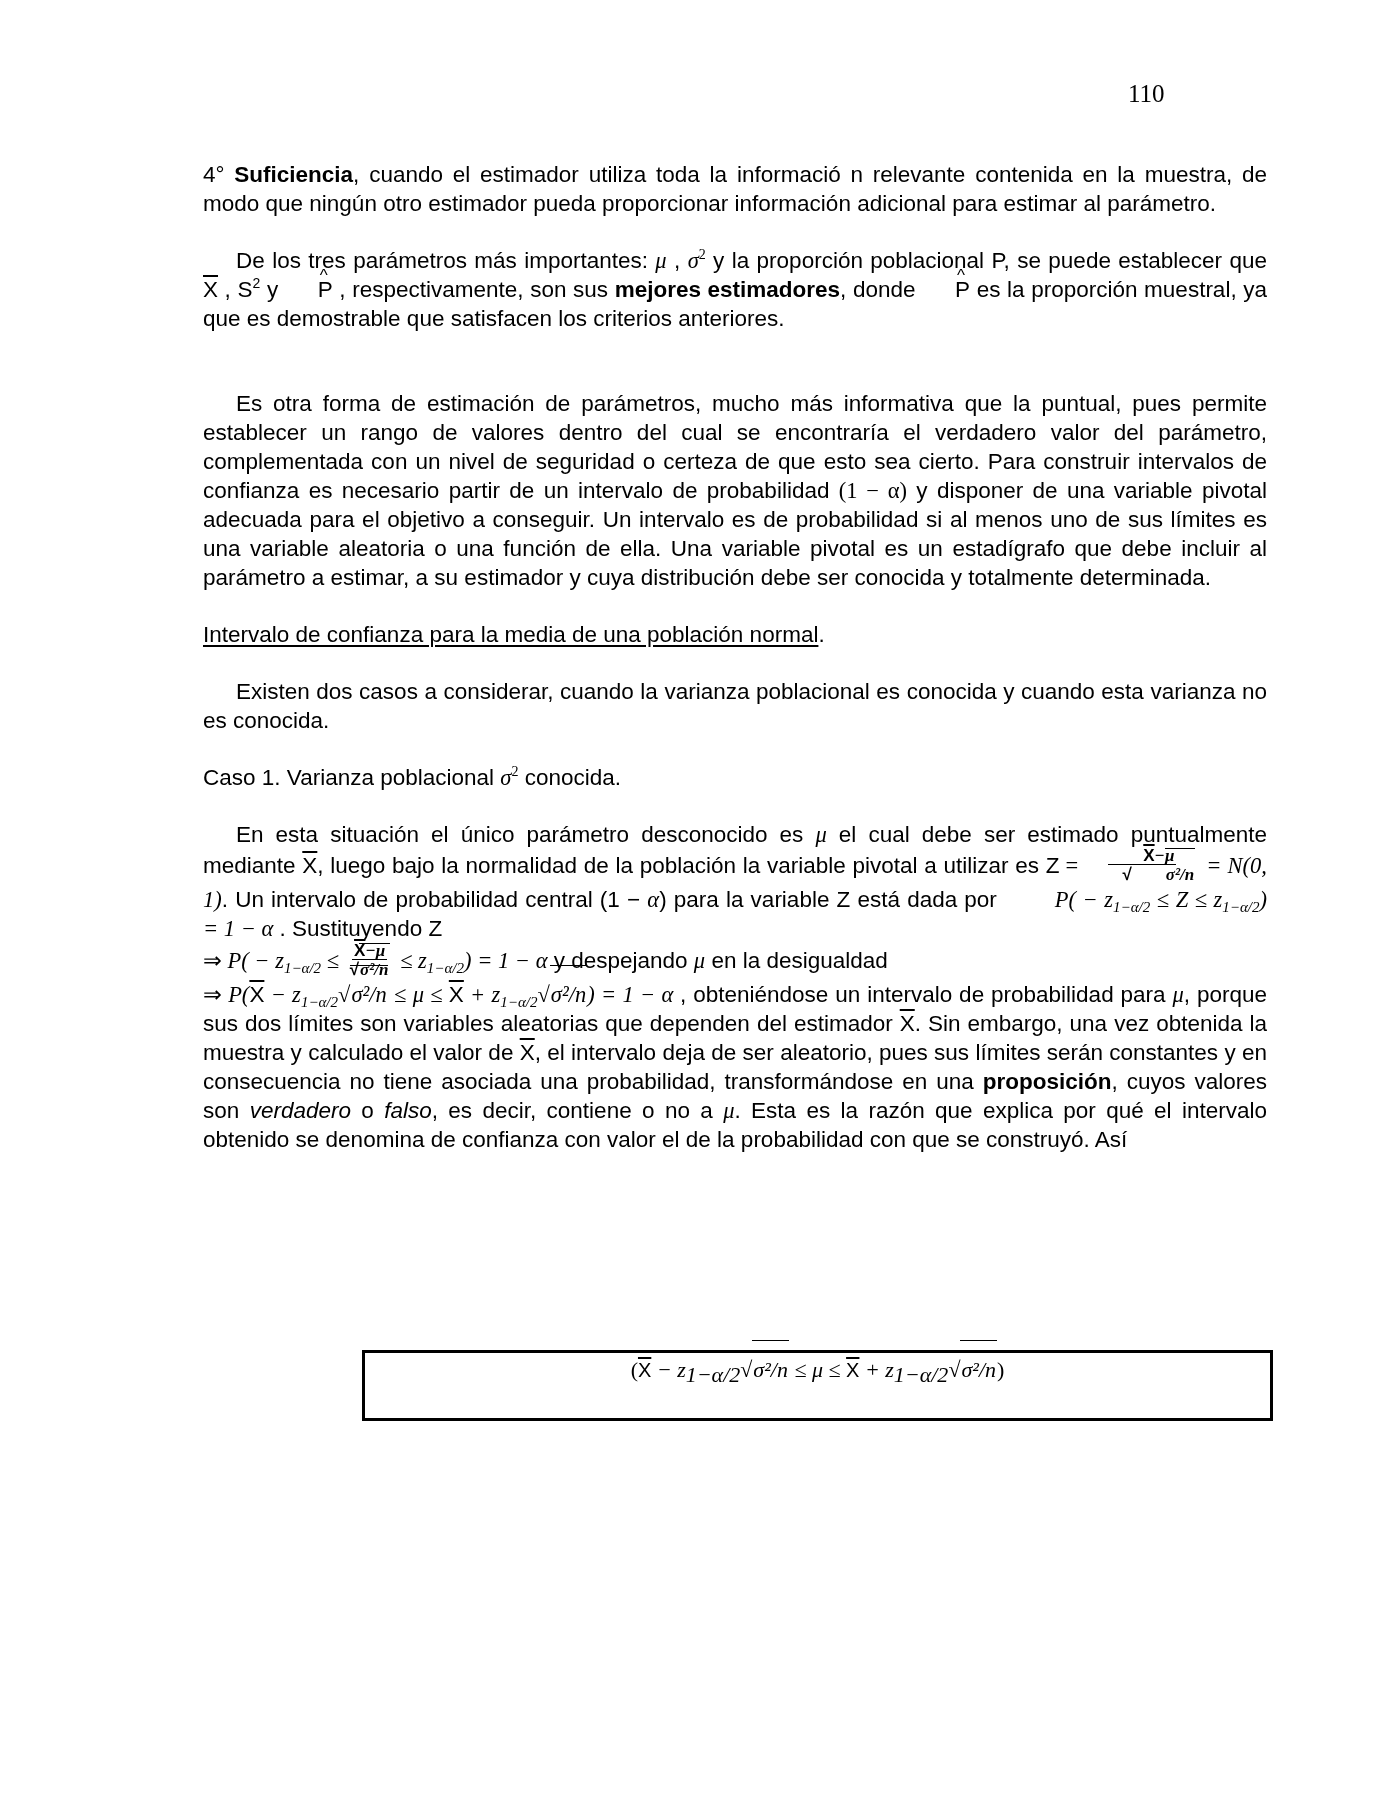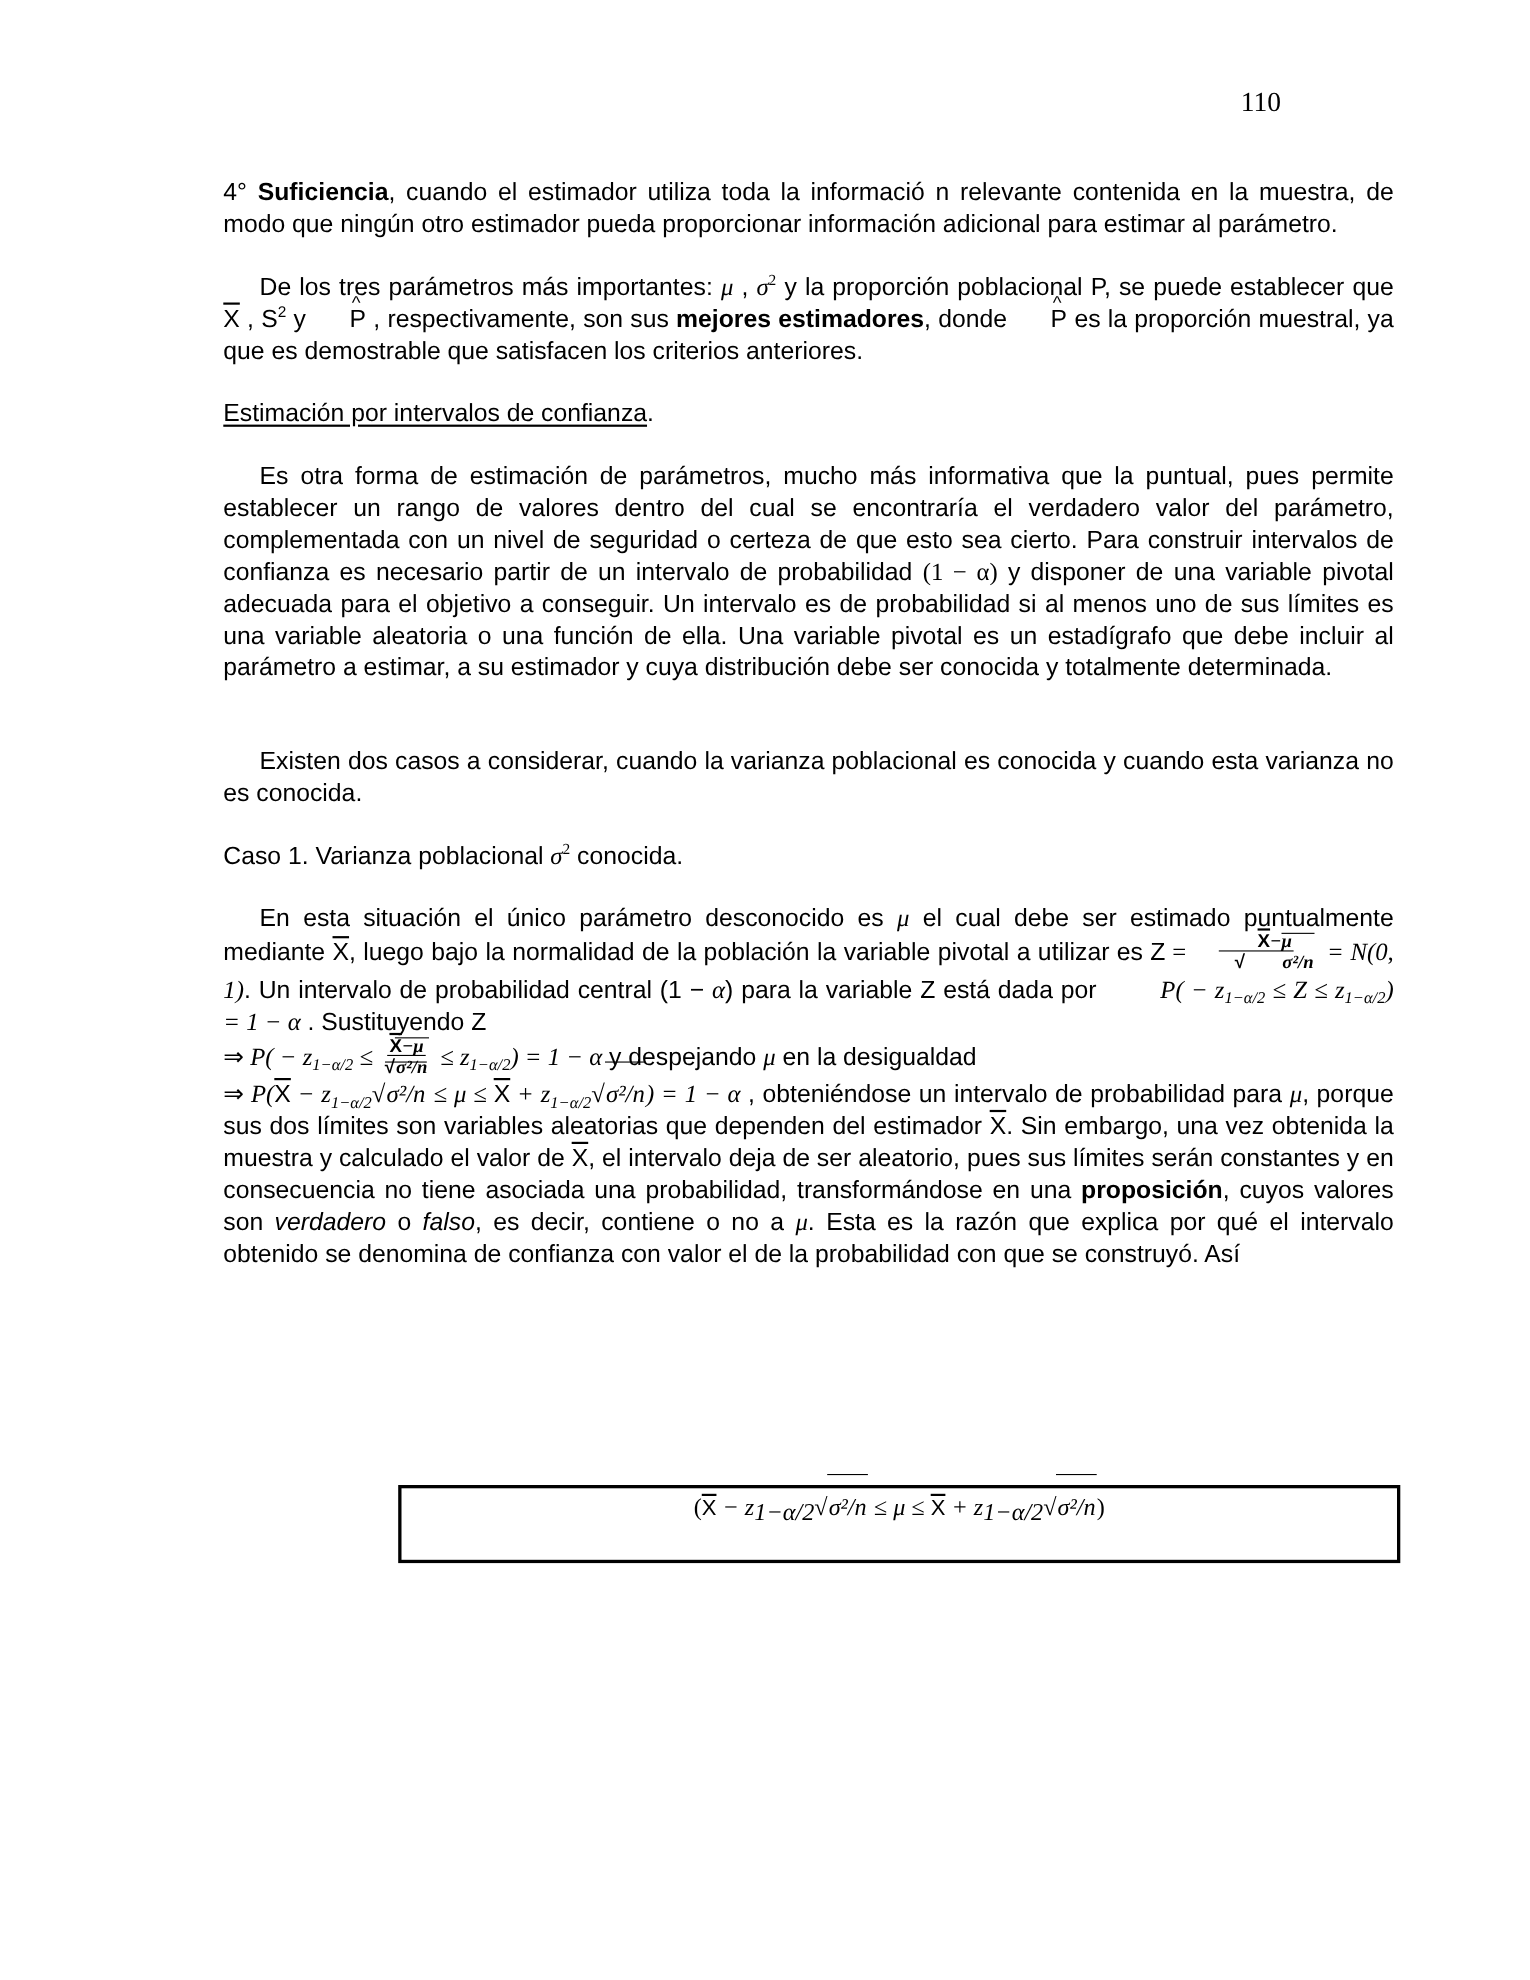--- a/index.html
+++ b/index.html
@@ -56,28 +56,28 @@
 <div class="col">
 
   <p class="p"><span>4°  </span><b>Suficiencia</b><span>, cuando el estimador utiliza toda la informació n relevante contenida en la muestra, de modo que ningún otro estimador pueda proporcionar información adicional para estimar al parámetro.</span></p>
 
   <div class="gap"></div>
 
   <p class="p indent"><span>De los tres parámetros más importantes: </span><span class="m">μ</span><span> , </span><span class="m">σ</span><sup class="mr">2</sup><span> y la proporción poblacional P, se puede establecer que  </span><span class="ov">X</span><span> , S</span><sup>2</sup><span> y </span><span class="hat">P</span><span> , respectivamente, son  sus </span><b>mejores estimadores</b><span>, donde  </span><span class="hat">P</span><span> es la proporción muestral, ya que es demostrable que satisfacen los criterios anteriores.</span></p>
 
   <div class="gap"></div>
 
-  <p class="p"><span class="u">Estimación por intervalos de confianza</span><span>.</span></p>
 
   <div class="gap"></div>
 
   <p class="p indent"><span>Es otra forma de estimación de parámetros, mucho más informativa que la puntual, pues permite establecer un rango de valores dentro del cual se encontraría el verdadero valor del parámetro, complementada con un nivel de seguridad o certeza de que esto sea cierto. Para construir intervalos de confianza es necesario partir de un intervalo de probabilidad </span><span class="mr">(1 − α)</span><span> y disponer de una variable pivotal adecuada para el objetivo a conseguir.  Un intervalo es de probabilidad si al menos uno de sus límites es una variable aleatoria o una función de ella. Una variable pivotal es un estadígrafo que debe incluir al parámetro a estimar, a su estimador y cuya distribución debe ser conocida y totalmente determinada.</span></p>
 
   <div class="gap"></div>
 
+  <p class="p"><span class="u">Intervalo de confianza para la media de una población normal</span><span>.</span></p>
 
   <div class="gap"></div>
 
   <p class="p indent"><span>Existen dos casos a considerar, cuando la varianza poblacional es conocida y cuando esta varianza no es conocida.</span></p>
 
   <div class="gap"></div>
 
   <p class="p"><span>Caso 1. Varianza poblacional </span><span class="m">σ</span><sup class="mr">2</sup><span> conocida.</span></p>
 
   <div class="gap"></div>

